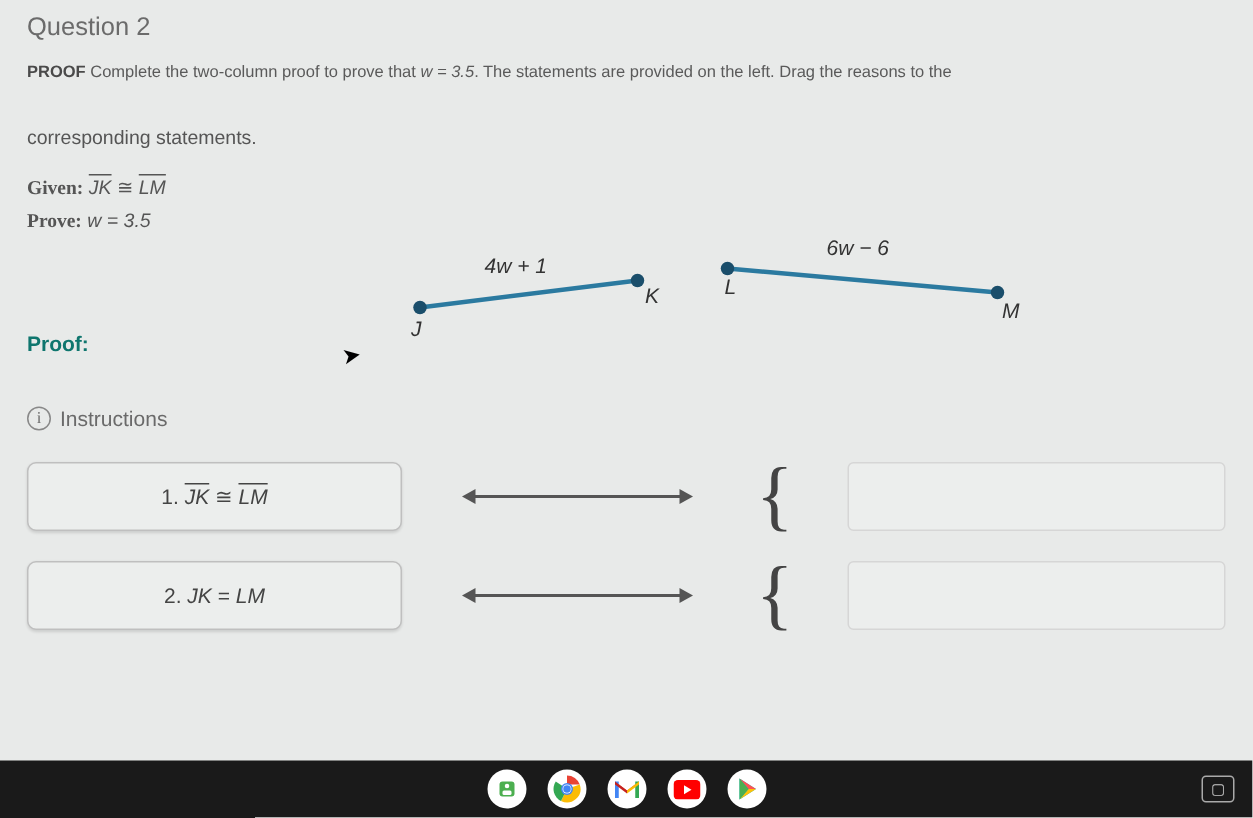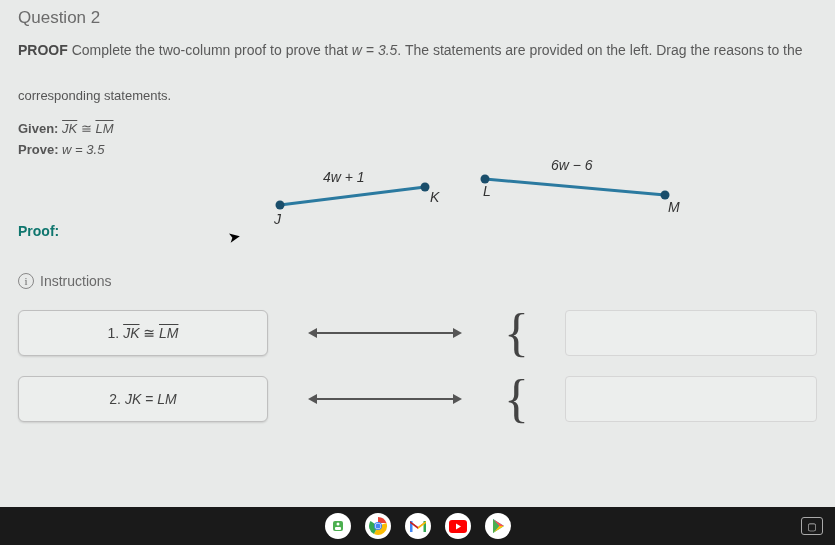--- a/index.html
+++ b/index.html
@@ -15,32 +15,32 @@
 .content {
   padding: 8px 18px 0 18px;
 }
 .qtitle {
   font-size: 17px;
   font-weight: normal;
   color: #6b6b6b;
   margin-bottom: 14px;
 }
 .proof-line {
-  font-size: 14px;
+  font-size: 11px;
   color: #5a5a5a;
   margin-bottom: 3px;
 }
 .proof-line b { font-weight: bold; color: #4a4a4a; }
 .instr {
   font-size: 13px;
   margin-top: 30px;
   margin-bottom: 18px;
 }
 .given-prove { margin-bottom: 6px; font-size: 13px; }
-.given-prove .lbl { font-weight: bold; }
+.given-prove .lbl { font-weight: bold; font-family: Liberation Serif, serif; }
 .overline { text-decoration: overline; font-style: italic; }
 .diagram {
   position: absolute;
   left: 270px;
   top: 155px;
   width: 500px;
   height: 80px;
 }
 .seg-label { position: absolute; font-size: 14px; font-style: italic; color: #333; }
 .pt-label { position: absolute; font-size: 14px; font-style: italic; color: #333; }

